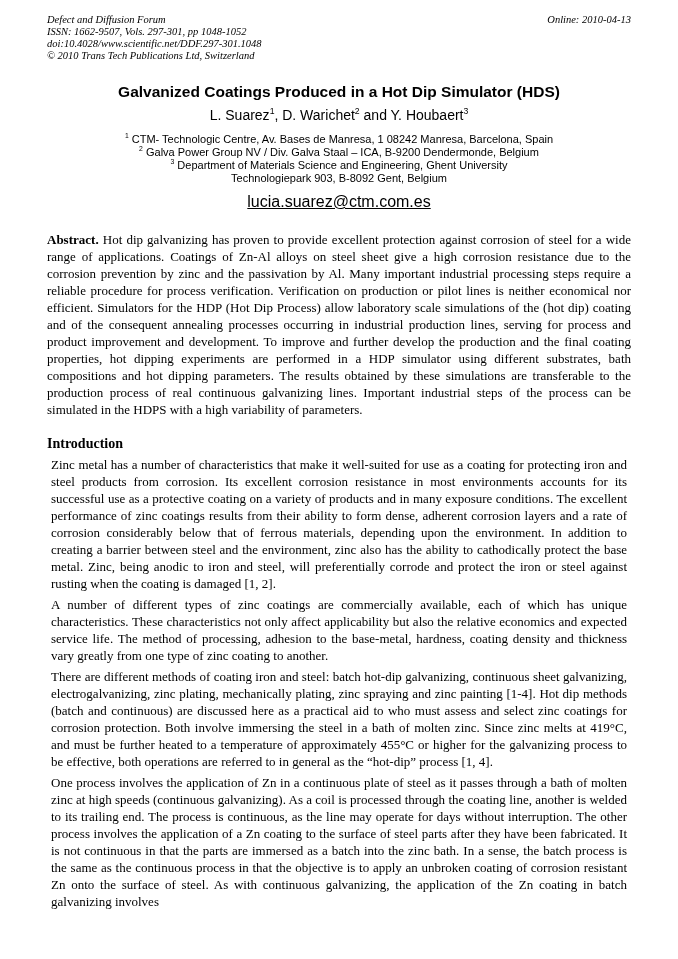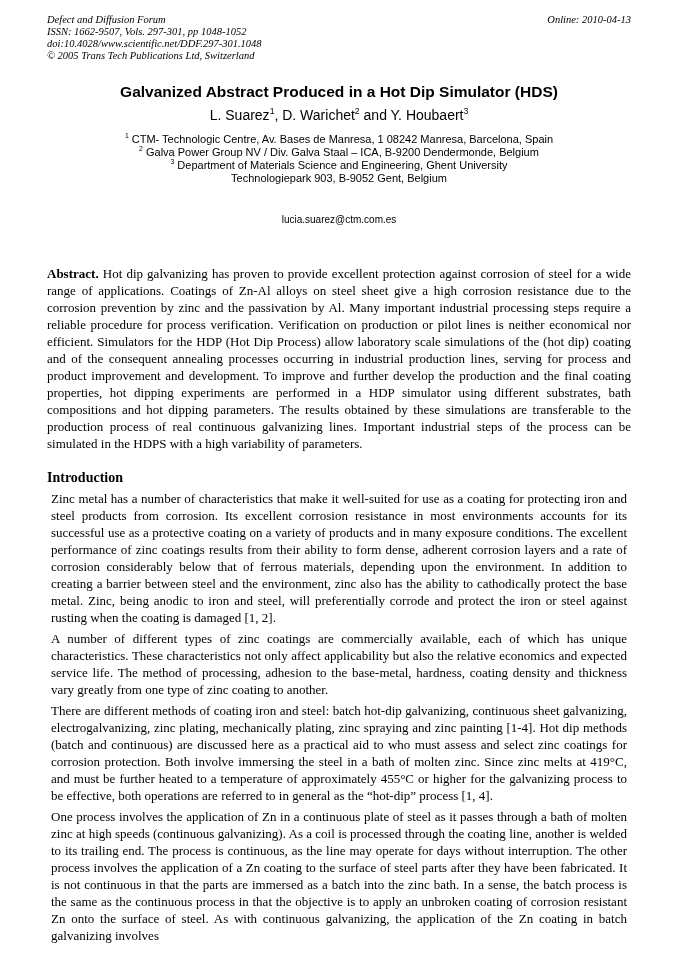--- a/index.html
+++ b/index.html
@@ -53,30 +53,31 @@
     line-height: 0;
   }
   .affiliations {
     margin-top: 9px;
     text-align: center;
     font-family: "Liberation Sans", sans-serif;
     font-size: 11px;
     line-height: 13px;
   }
   .email-line {
-    margin-top: 28px;
+    margin-top: 10px;
     text-align: center;
     font-family: "Liberation Sans", sans-serif;
-    font-size: 10px;
+    font-size: 16px;
     line-height: 13px;
+    text-decoration: underline;
   }
 
   
   .abstract {
-    margin-top: 39px;
+    margin-top: 23px;
     font-size: 13px;
     line-height: 17px;
     text-align: justify;
   }
   .abstract .label { font-weight: bold; }
   .section-heading {
     margin-top: 17px;
     font-size: 14px;
     line-height: 17px;
     font-weight: bold;
@@ -91,34 +92,34 @@
 </head>
 <body>
 
 <div class="page">
 
   <div class="journal-header">
     <div class="left">
       <div>Defect and Diffusion Forum</div>
       <div>ISSN: 1662-9507, Vols. 297-301, pp 1048-1052</div>
       <div>doi:10.4028/www.scientific.net/DDF.297-301.1048</div>
-      <div>© 2005 Trans Tech Publications Ltd, Switzerland</div>
+      <div>© 2010 Trans Tech Publications Ltd, Switzerland</div>
     </div>
     <div class="right">Online: 2010-04-13</div>
   </div>
 
-  <div class="paper-title">Galvanized Abstract Produced in a Hot Dip Simulator (HDS)</div>
+  <div class="paper-title">Galvanized Coatings Produced in a Hot Dip Simulator (HDS)</div>
 
   <div class="authors-line"><span>L. Suarez</span><sup class="marker">1</sup><span>, </span><span>D. Warichet</span><sup class="marker">2</sup><span> and </span><span>Y. Houbaert</span><sup class="marker">3</sup></div>
 
   <div class="affiliations">
     <div><sup class="marker">1</sup><span> CTM- Technologic Centre, Av. Bases de Manresa, 1 08242 Manresa, Barcelona, Spain</span></div>
     <div><sup class="marker">2</sup><span> Galva Power Group NV / Div. Galva Staal – ICA, B-9200 Dendermonde, Belgium</span></div>
     <div><sup class="marker">3</sup><span> Department of Materials Science and Engineering, Ghent University</span></div>
-    <div><span>Technologiepark 903, B-9052 Gent, Belgium</span></div>
+    <div><span>Technologiepark 903, B-8092 Gent, Belgium</span></div>
   </div>
 
   <div class="email-line"><span>lucia.suarez@ctm.com.es</span></div>
 
   <p class="abstract"><span class="label">Abstract.</span><span> Hot dip galvanizing has proven to provide excellent protection against corrosion of steel for a wide range of applications. Coatings of Zn-Al alloys on steel sheet give a high corrosion resistance due to the corrosion prevention by zinc and the passivation by Al. Many important industrial processing steps require a reliable procedure for process verification. Verification on production or pilot lines is neither economical nor efficient. Simulators for the HDP (Hot Dip Process) allow laboratory scale simulations of the (hot dip) coating and of the consequent annealing processes occurring in industrial production lines, serving for process and product improvement and development. To improve and further develop the production and the final coating properties, hot dipping experiments are performed in a HDP simulator using different substrates, bath compositions and hot dipping parameters. The results obtained by these simulations are transferable to the production process of real continuous galvanizing lines. Important industrial steps of the process can be simulated in the HDPS with a high variability of parameters.</span></p>
 
   <div class="section-heading">Introduction</div>
   <p class="body-paragraph">Zinc metal has a number of characteristics that make it well-suited for use as a coating for protecting iron and steel products from corrosion. Its excellent corrosion resistance in most environments accounts for its successful use as a protective coating on a variety of products and in many exposure conditions. The excellent performance of zinc coatings results from their ability to form dense, adherent corrosion layers and a rate of corrosion considerably below that of ferrous materials, depending upon the environment. In addition to creating a barrier between steel and the environment, zinc also has the ability to cathodically protect the base metal. Zinc, being anodic to iron and steel, will preferentially corrode and protect the iron or steel against rusting when the coating is damaged [1, 2].</p>
   <p class="body-paragraph">A number of different types of zinc coatings are commercially available, each of which has unique characteristics. These characteristics not only affect applicability but also the relative economics and expected service life. The method of processing, adhesion to the base-metal, hardness, coating density and thickness vary greatly from one type of zinc coating to another.</p>
   <p class="body-paragraph">There are different methods of coating iron and steel: batch hot-dip galvanizing, continuous sheet galvanizing, electrogalvanizing, zinc plating, mechanically plating, zinc spraying and zinc painting [1-4]. Hot dip methods (batch and continuous) are discussed here as a practical aid to who must assess and select zinc coatings for corrosion protection. Both involve immersing the steel in a bath of molten zinc. Since zinc melts at 419°C, and must be further heated to a temperature of approximately 455°C or higher for the galvanizing process to be effective, both operations are referred to in general as the “hot-dip” process [1, 4].</p>

